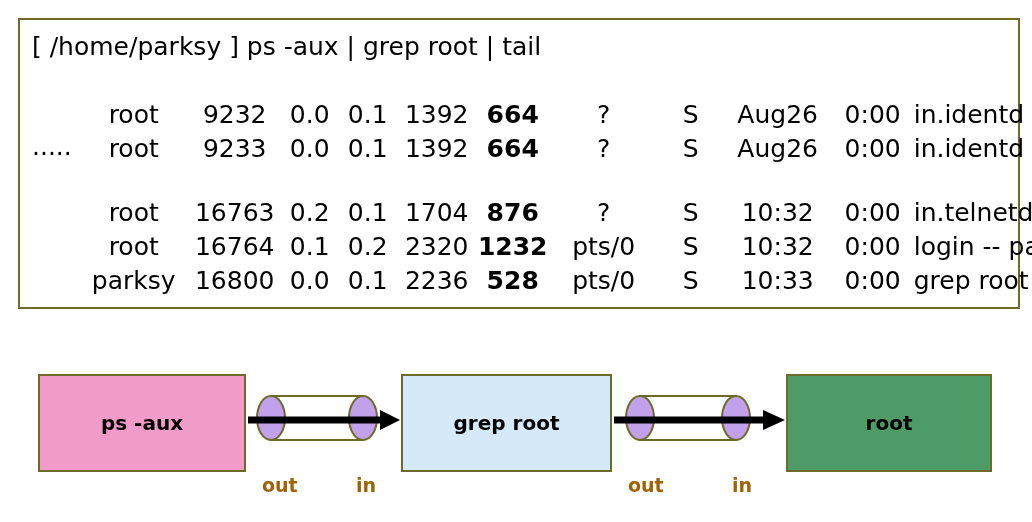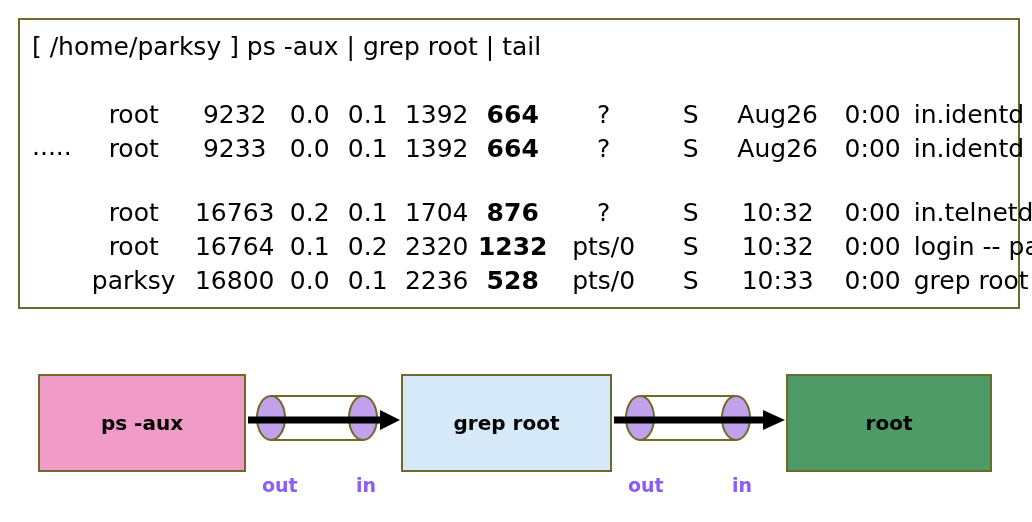--- a/index.html
+++ b/index.html
@@ -110,21 +110,21 @@
   #pipe-1 { left: 248px; width: 152px; }
   #pipe-2 { left: 614px; width: 171px; }
 
   .pipe-svg { position: absolute; left: 0; top: 0; }
 
   .pipe-label {
     position: absolute;
     top: 100px;
     font-size: 19px;
     font-weight: bold;
-    color: #8b5cf6;
+    color: #a16207;
   }
   .pipe-label.out { left: 14px; }
   #pipe-1 .pipe-label.in { left: 108px; }
   #pipe-2 .pipe-label.in { left: 118px; }
 </style>
 </head>
 <body>
 
 <div id="terminal-panel">
   <div id="terminal-lines">

